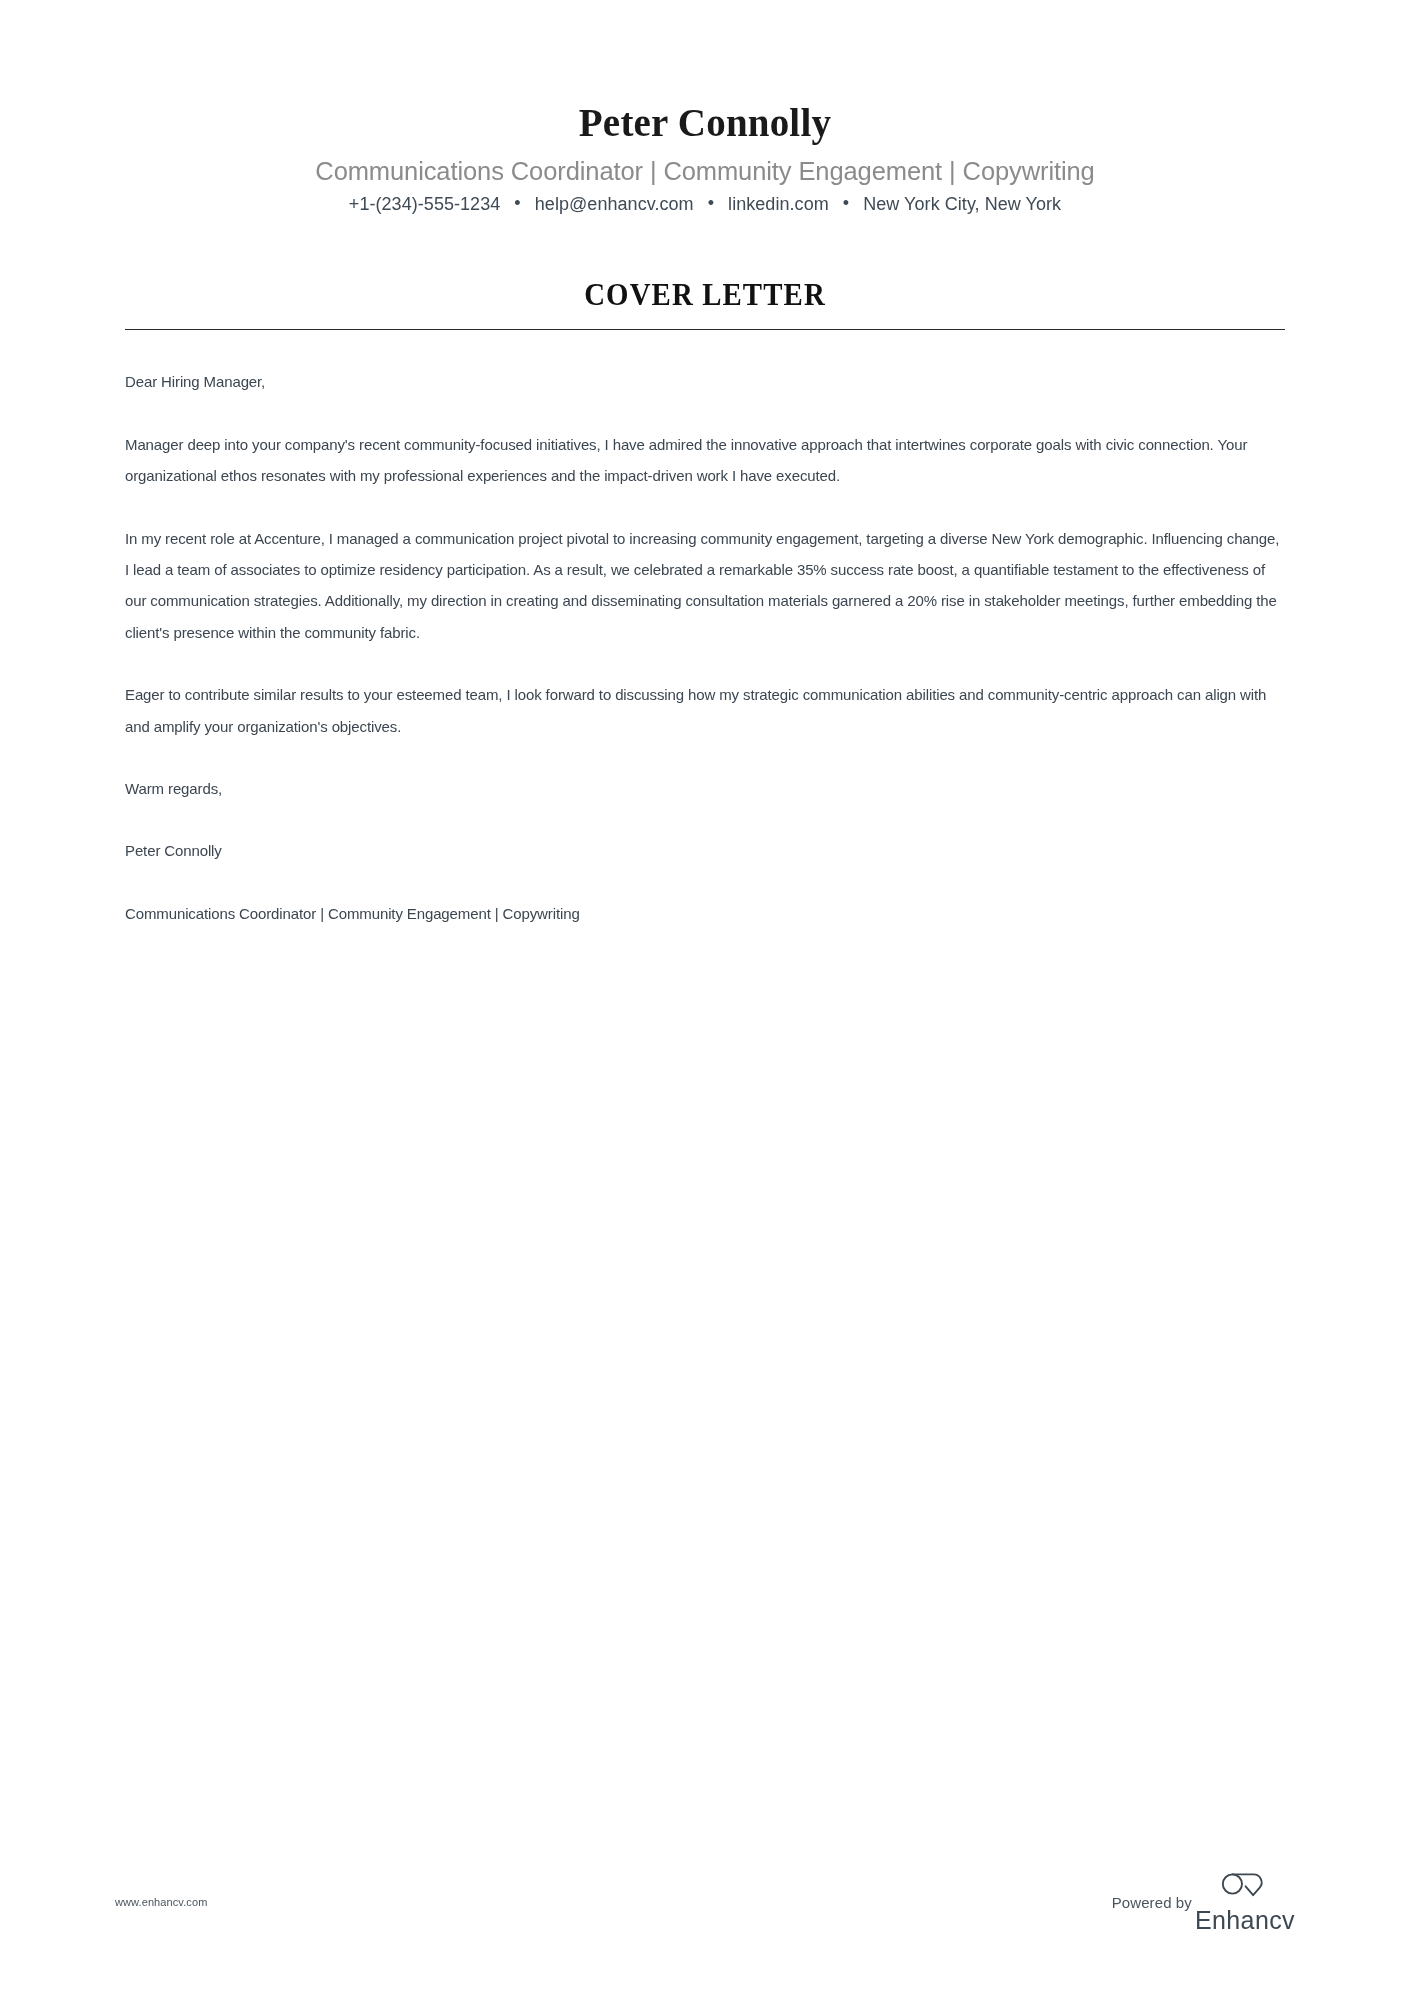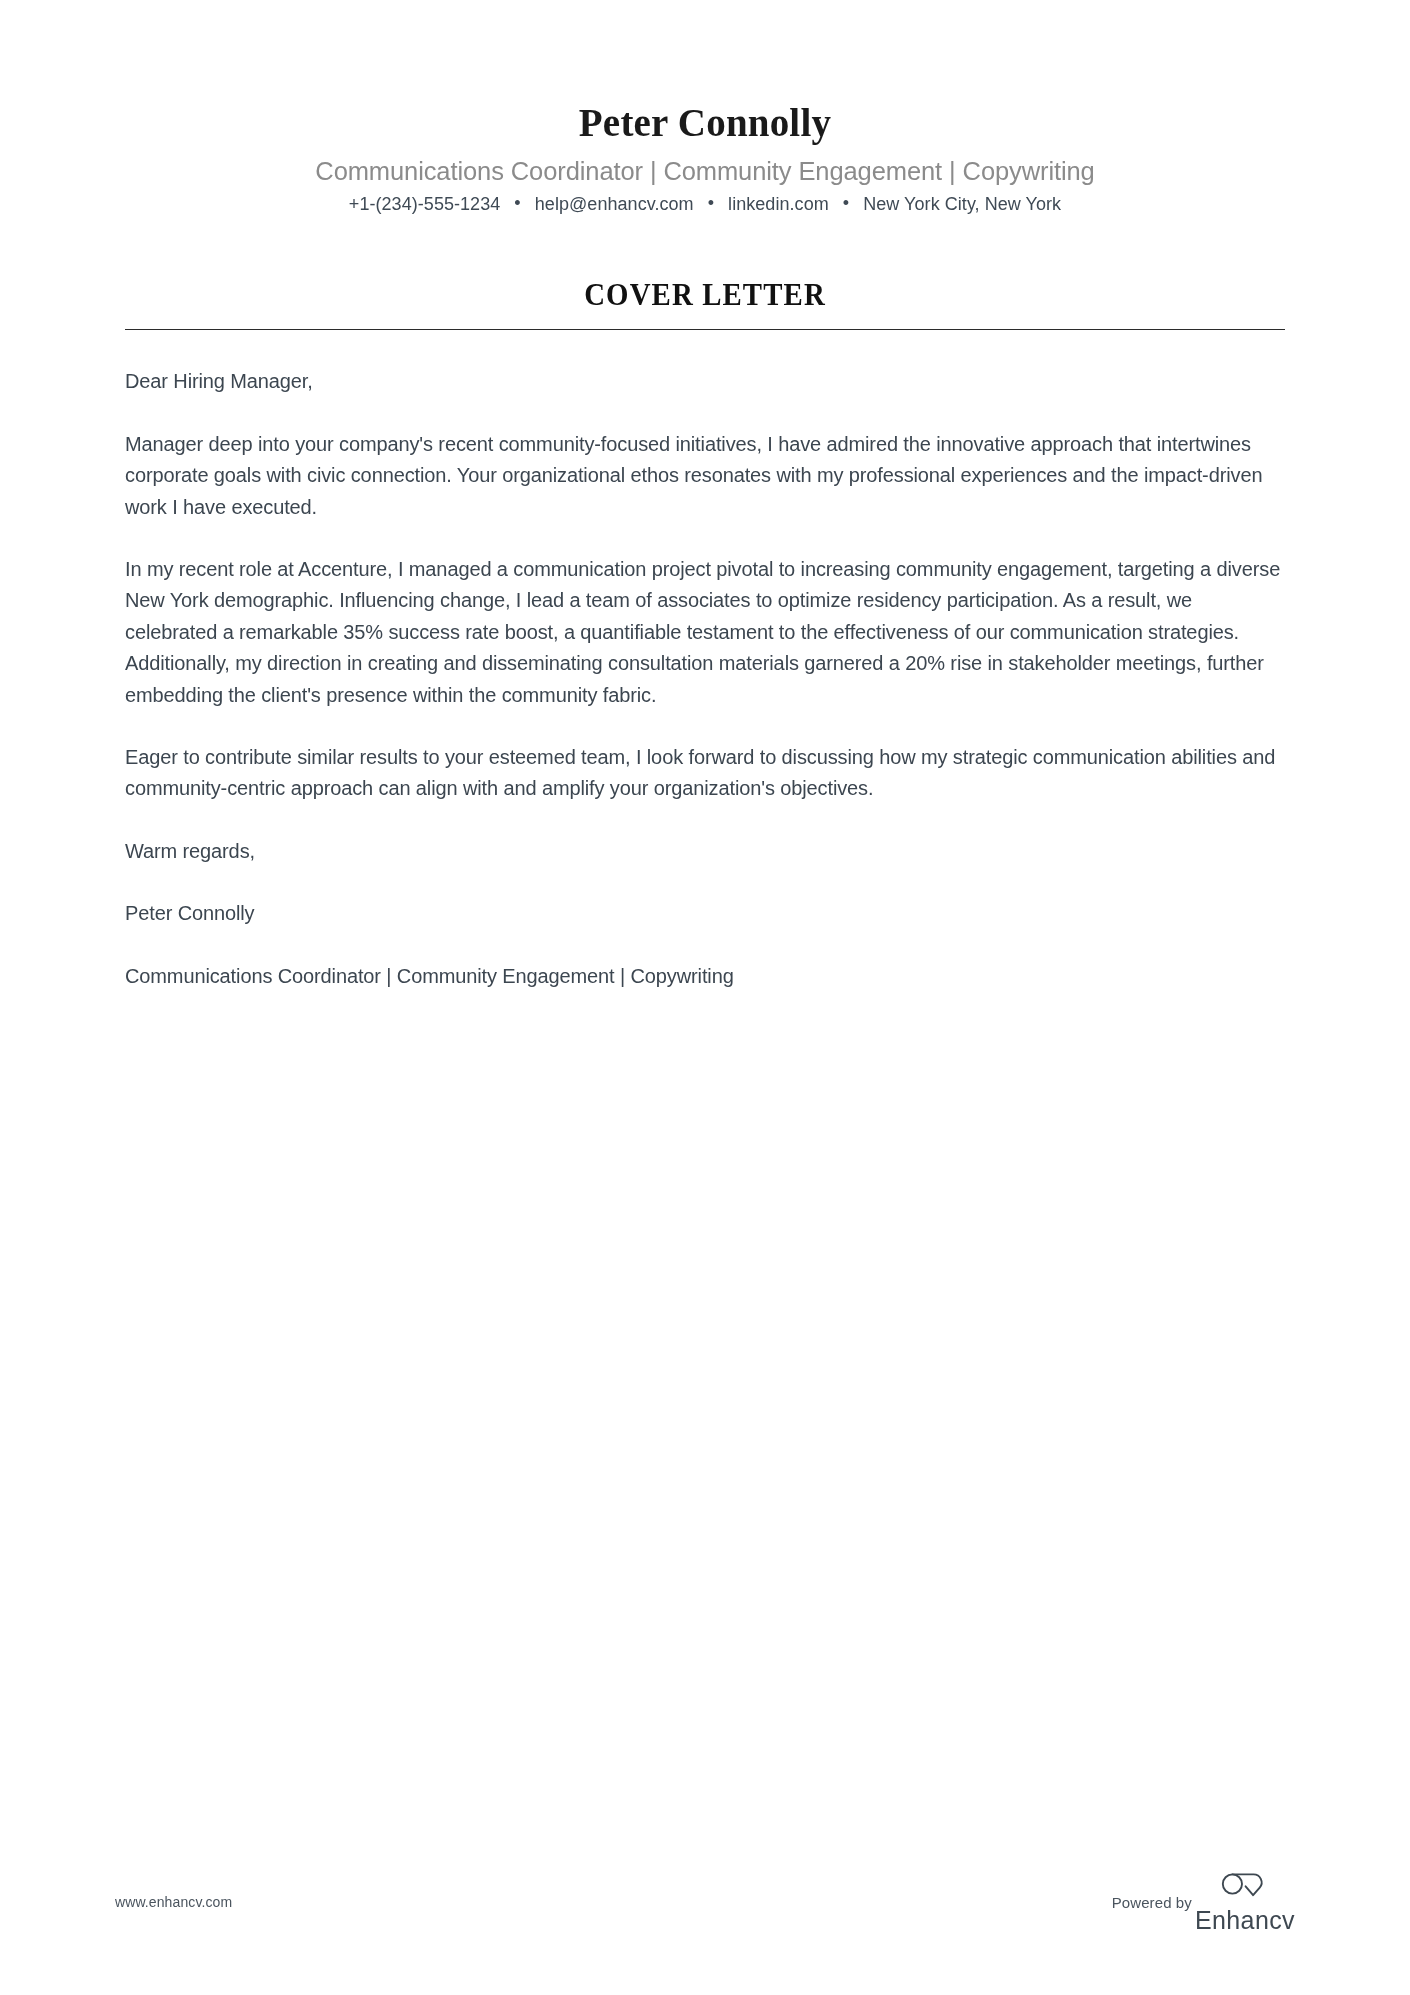--- a/index.html
+++ b/index.html
@@ -85,21 +85,21 @@
     width: 100%;
   }
 
   
   .letter-body {
     padding: 0 125px;
     margin-top: 36px;
   }
   .letter-body p {
     font-family: "Liberation Sans", sans-serif;
-    font-size: 20px;
+    font-size: 15px;
     line-height: 31.4px;
     color: #3c4650;
     margin: 0 0 31px 0;
     letter-spacing: -0.12px;
     text-align: left;
   }
   .letter-body p.salutation { margin-bottom: 31px; }
   .letter-body p.tight { margin-bottom: 31px; }
 
   
@@ -109,21 +109,21 @@
     right: 0;
     bottom: 75px;
     height: 36px;
     padding: 0 115px;
     box-sizing: border-box;
     display: flex;
     align-items: center;
     justify-content: space-between;
   }
   .footer-url {
-    font-size: 14px;
+    font-size: 11px;
     color: #4a545e;
     letter-spacing: 0.1px;
   }
   .footer-brand {
     display: flex;
     align-items: center;
     gap: 3px;
   }
   .powered-by {
     font-size: 15px;

